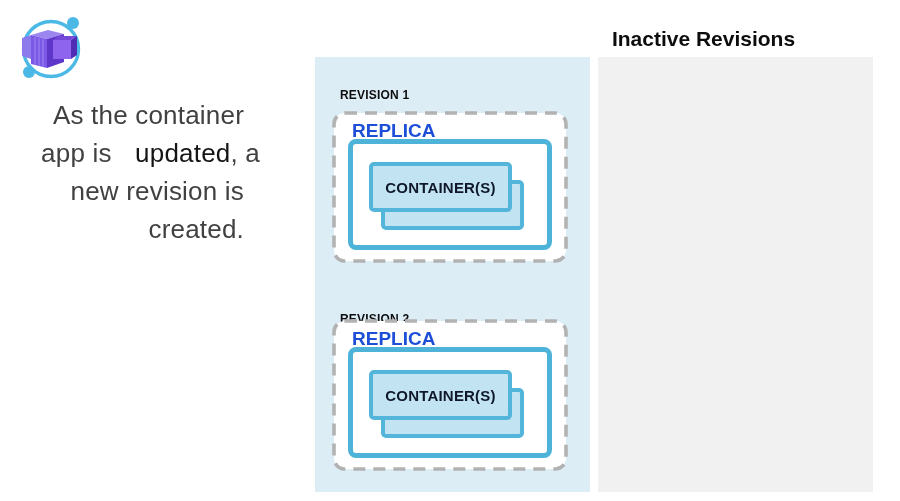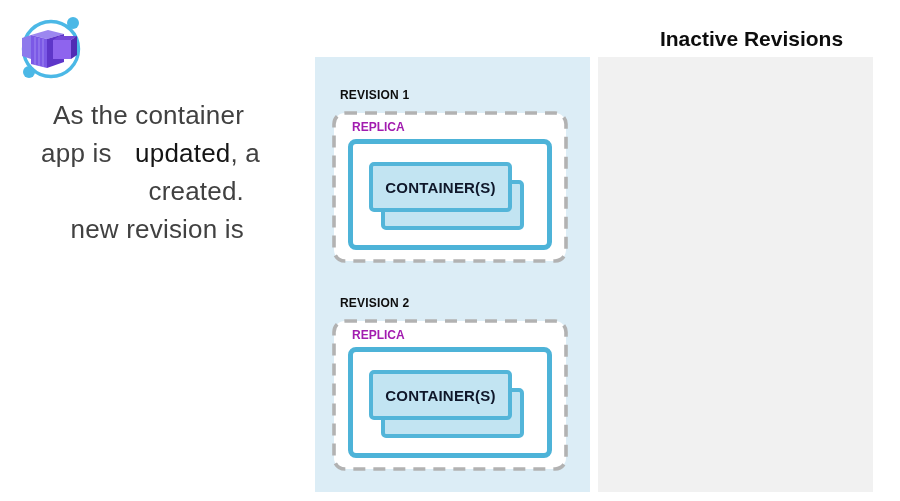--- a/index.html
+++ b/index.html
@@ -38,21 +38,21 @@
   .col-header {
     position: absolute;
     top: 27px;
     width: 275px;
     text-align: center;
     font-size: 21px;
     font-weight: 700;
     color: #0d0d0d;
   }
   .col-header.active   { left: 315px; }
-  .col-header.inactive { left: 614px; }
+  .col-header.inactive { left: 566px; }
 
   
   .panel {
     position: absolute;
     top: 57px;
     width: 275px;
     height: 435px;
   }
   .panel.active   { left: 315px; background: #dcedf6; }
   .panel.inactive { left: 598px; background: #f1f1f1; }
@@ -60,37 +60,37 @@
   
   .rev-label {
     position: absolute;
     left: 340px;
     font-size: 12px;
     font-weight: 700;
     color: #0d0d0d;
     letter-spacing: 0.2px;
   }
   .g1 .rev-label { top: 88px; }
-  .g2 .rev-label { top: 296px; }
+  .g2 .rev-label { top: 312px; }
 
   .dash-box {
     position: absolute;
     left: 332px;
     width: 236px;
     height: 152px;
   }
   .g1 .dash-box { top: 111px; }
   .g2 .dash-box { top: 319px; }
 
   .replica-label {
     position: absolute;
     left: 352px;
-    font-size: 12px;
+    font-size: 19px;
     font-weight: 700;
-    color: #a21caf;
+    color: #1d4ed8;
   }
   .g1 .replica-label { top: 120px; }
   .g2 .replica-label { top: 328px; }
 
   .replica-box {
     position: absolute;
     left: 348px;
     width: 204px;
     height: 111px;
     box-sizing: border-box;
@@ -143,22 +143,22 @@
     <path d="M25,28 L25,56" stroke="#9377ee" stroke-width="1.6"></path>
     <path d="M29,28.5 L29,57" stroke="#9377ee" stroke-width="1.6"></path>
     <path d="M39,30 L45,26 L63,26 L57,30 Z" fill="#7448d8"></path>
     <path d="M57,30 L63,26 L63,45 L57,49 Z" fill="#502cb4"></path>
     <path d="M39,30 L57,30 L57,49 L39,49 Z" fill="#8e64ee"></path>
   </svg>
 
   <div class="caption">
     <div><span>As the container</span><b></b><span></span></div>
     <div><span>app is </span><b>updated</b><span>, a</span></div>
+    <div><span>new revision is</span><b></b><span></span></div>
     <div><span>created.</span><b></b><span></span></div>
-    <div><span>new revision is</span><b></b><span></span></div>
   </div>
 
   <div class="col-header inactive">Inactive Revisions</div>
 
   <div class="panel active"></div>
   <div class="panel inactive"></div>
 
   <div class="rev-group g1">
     <div class="rev-label">REVISION 1</div>
     <svg class="dash-box" viewBox="0 0 236 152" xmlns="http://www.w3.org/2000/svg">

